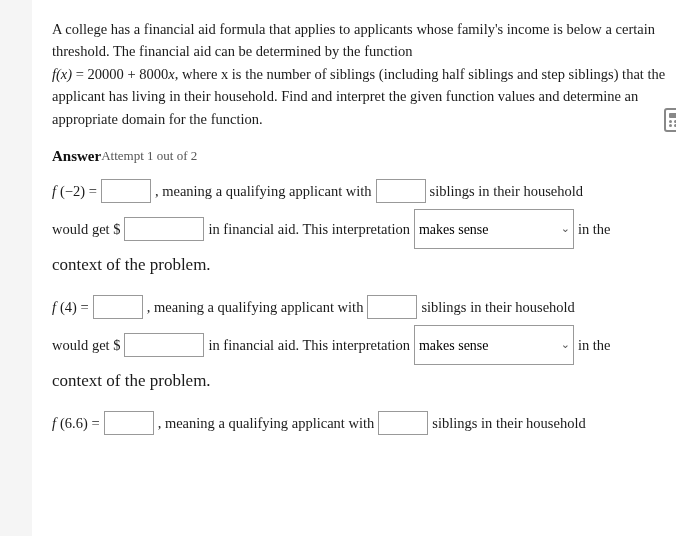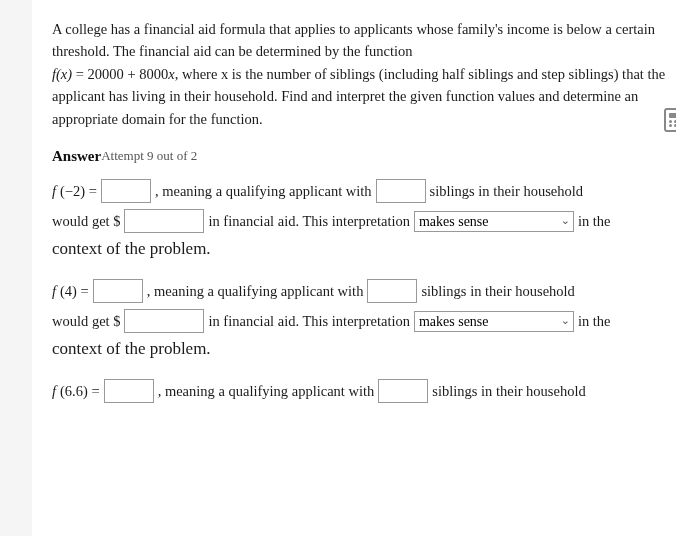--- a/index.html
+++ b/index.html
@@ -124,21 +124,21 @@
     }
 
     .dropdown-container {
       display: inline-flex;
       align-items: center;
       position: relative;
     }
 
     .interp-dropdown {
       border: 1px solid #999;
-      height: 21px;
+      height: 40px;
       font-size: 14px;
       font-family: Georgia, serif;
       background: #fff;
       outline: none;
       padding: 0 4px;
       appearance: none;
       -webkit-appearance: none;
       min-width: 160px;
       cursor: pointer;
     }
@@ -165,21 +165,21 @@
 <div class="page-container">
 
   <div class="problem-text">
     <span>A college has a financial aid formula that applies to applicants whose family's income is below a certain threshold. The financial aid can be determined by the function</span>
     <br>
     <span style="font-style:italic;">f</span><span style="font-style:italic;">(x)</span><span> = 20000 + 8000</span><span style="font-style:italic;">x</span><span>, where x is the number of siblings (including half siblings and step siblings) that the applicant has living in their household. Find and interpret the given function values and determine an appropriate domain for the function.</span>
   </div>
 
   <div class="answer-header">
     <span class="answer-label">Answer</span>
-    <span class="attempt-label">Attempt 9 out of 2</span>
+    <span class="attempt-label">Attempt 1 out of 2</span>
 
     <div class="calculator-icon" style="margin-left:auto;">
       <div class="calc-screen"></div>
       <div class="calc-buttons">
         <div class="calc-btn-dot"></div>
         <div class="calc-btn-dot"></div>
         <div class="calc-btn-dot"></div>
         <div class="calc-btn-dot"></div>
         <div class="calc-btn-dot"></div>
         <div class="calc-btn-dot"></div>

